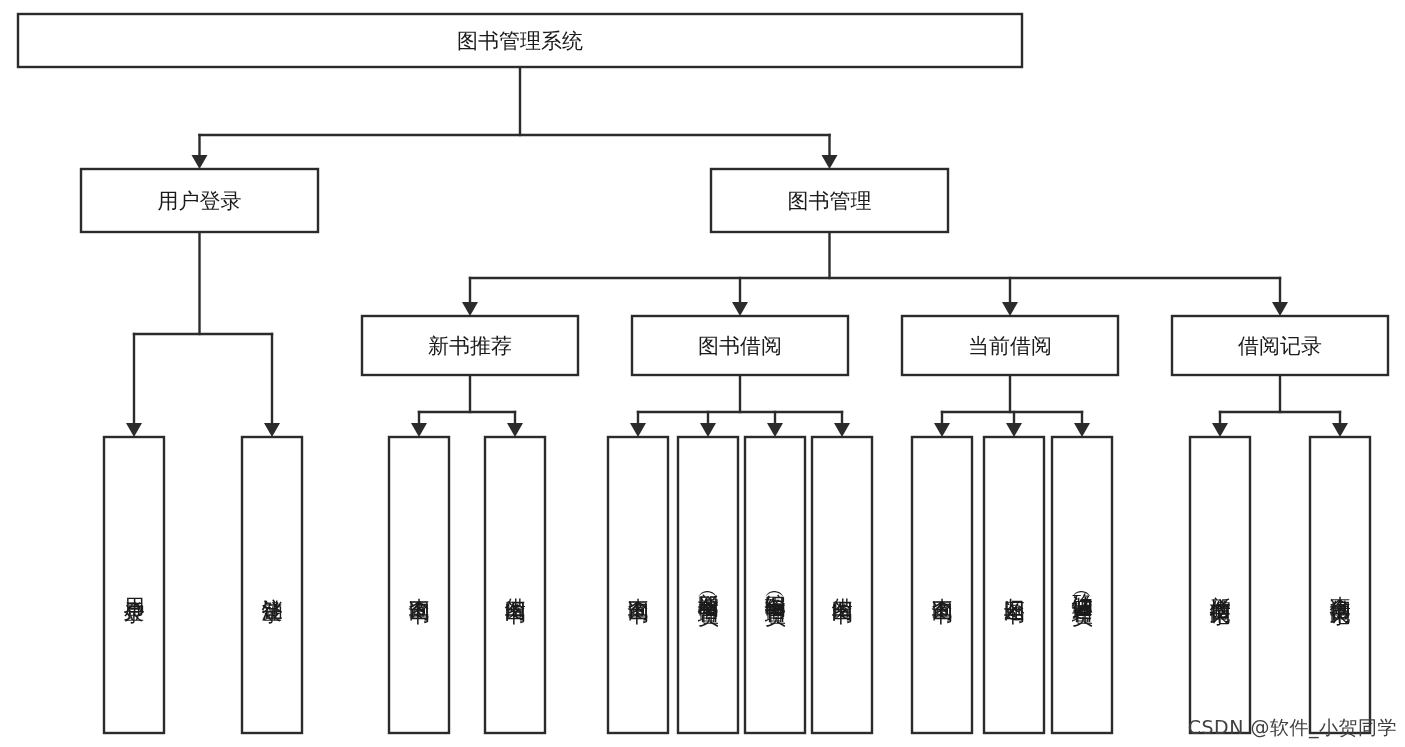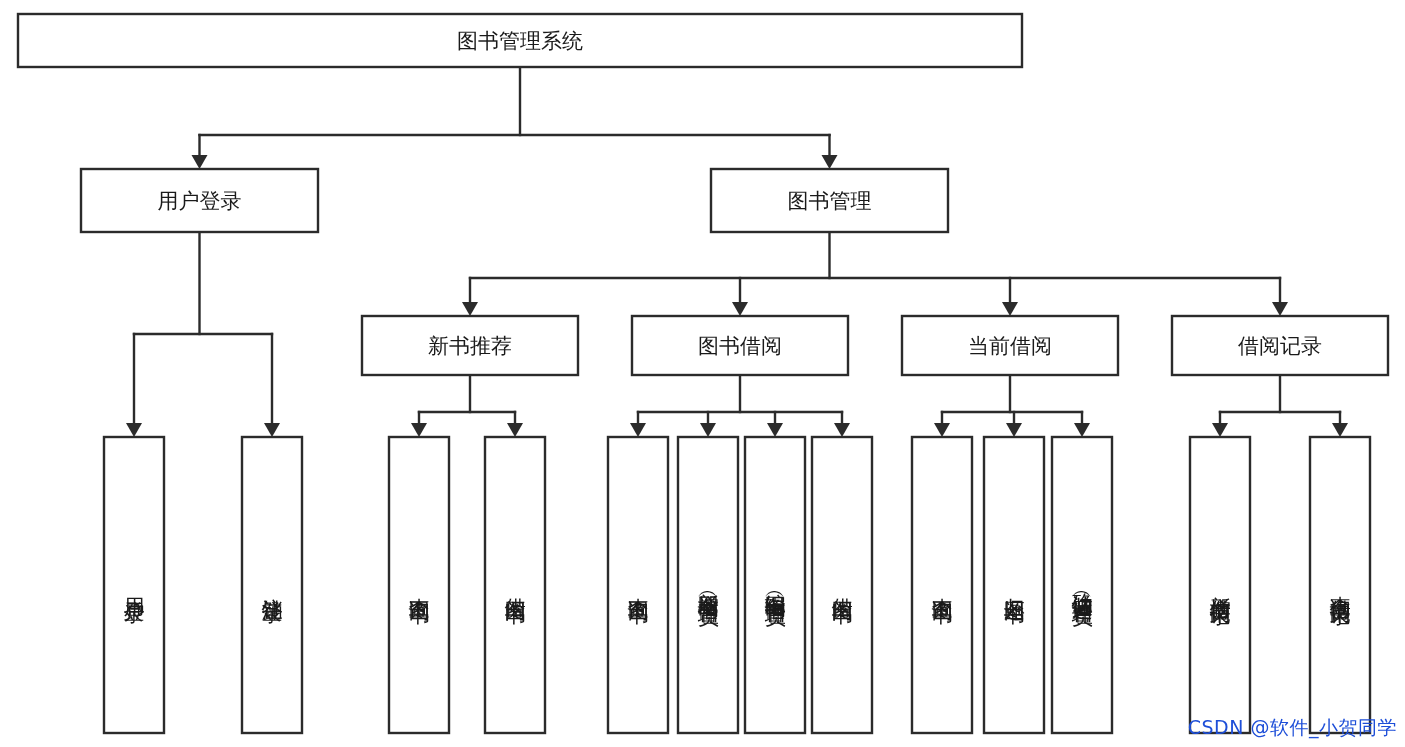--- a/index.html
+++ b/index.html
@@ -63,21 +63,21 @@
     white-space: pre;
     text-align: center;
     pointer-events: none;
   }
   .watermark {
     position: absolute;
     right: 8px;
     bottom: 6px;
     font-family: "DejaVu Sans", "Liberation Sans", sans-serif;
     font-size: 19px;
-    color: #1d4ed8;
+    color: #404040;
     letter-spacing: 0.5px;
     white-space: nowrap;
   }
 </style>
 </head>
 <body>
 
 <div id="diagram-root">
 
   <svg id="flow" viewBox="0 0 1405 747">

